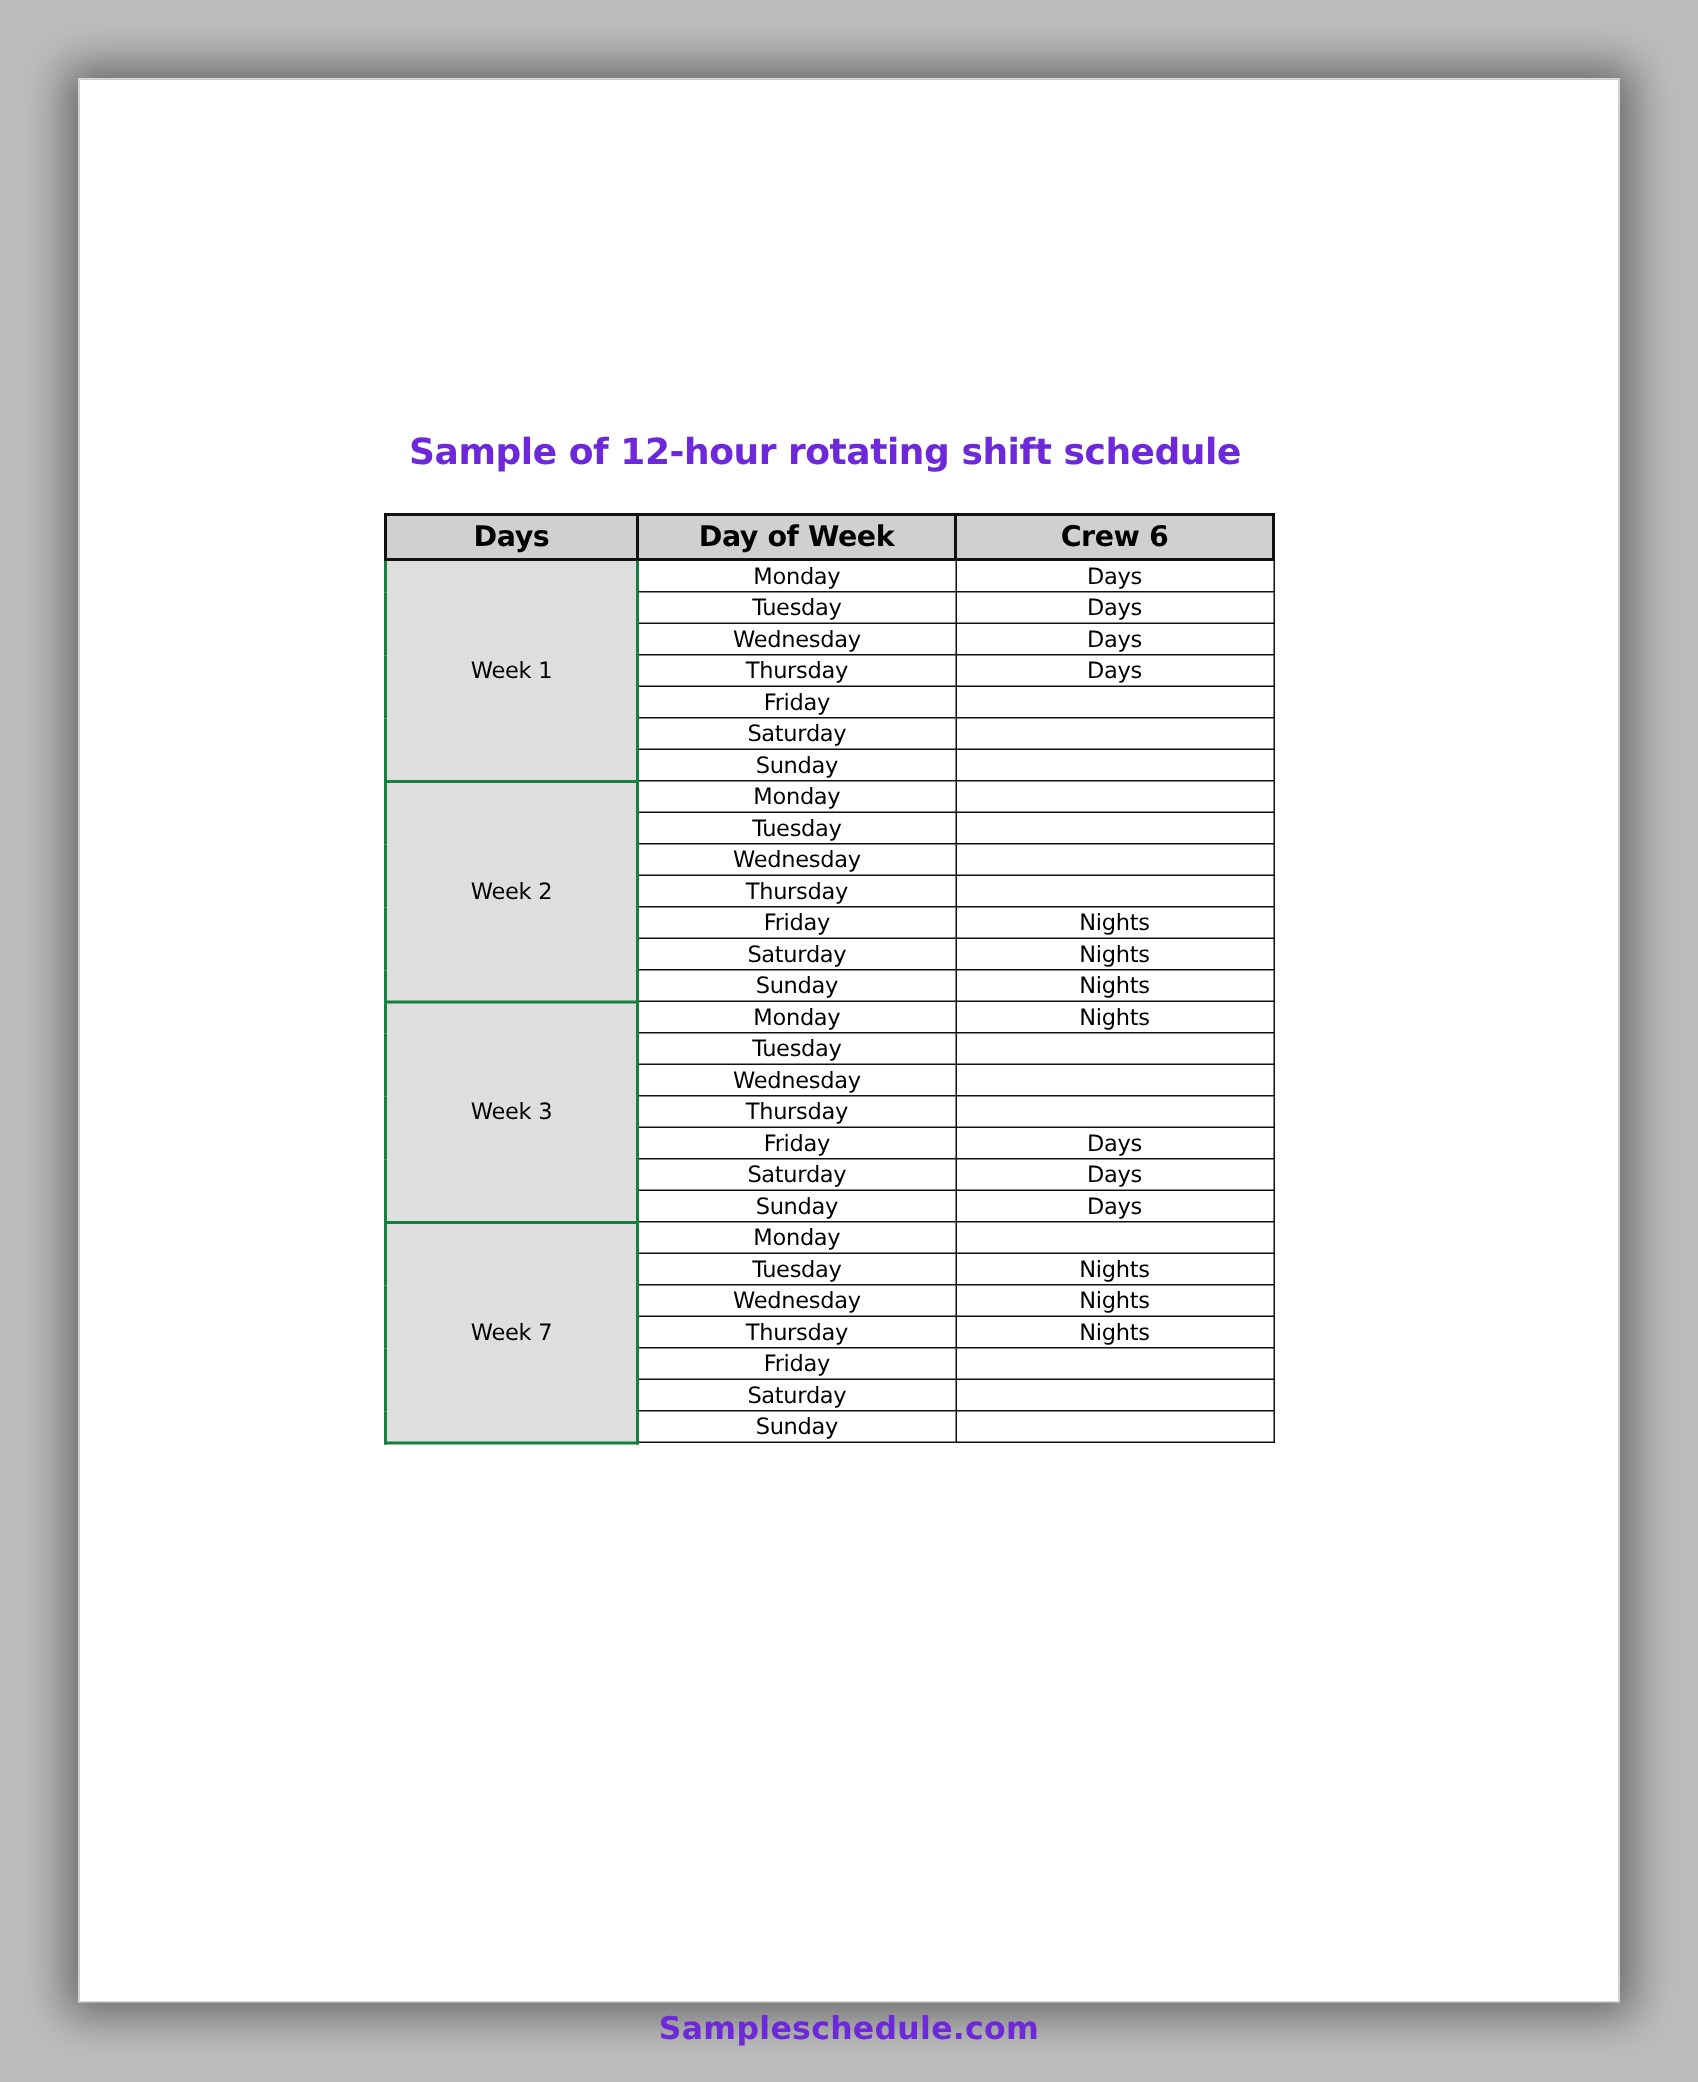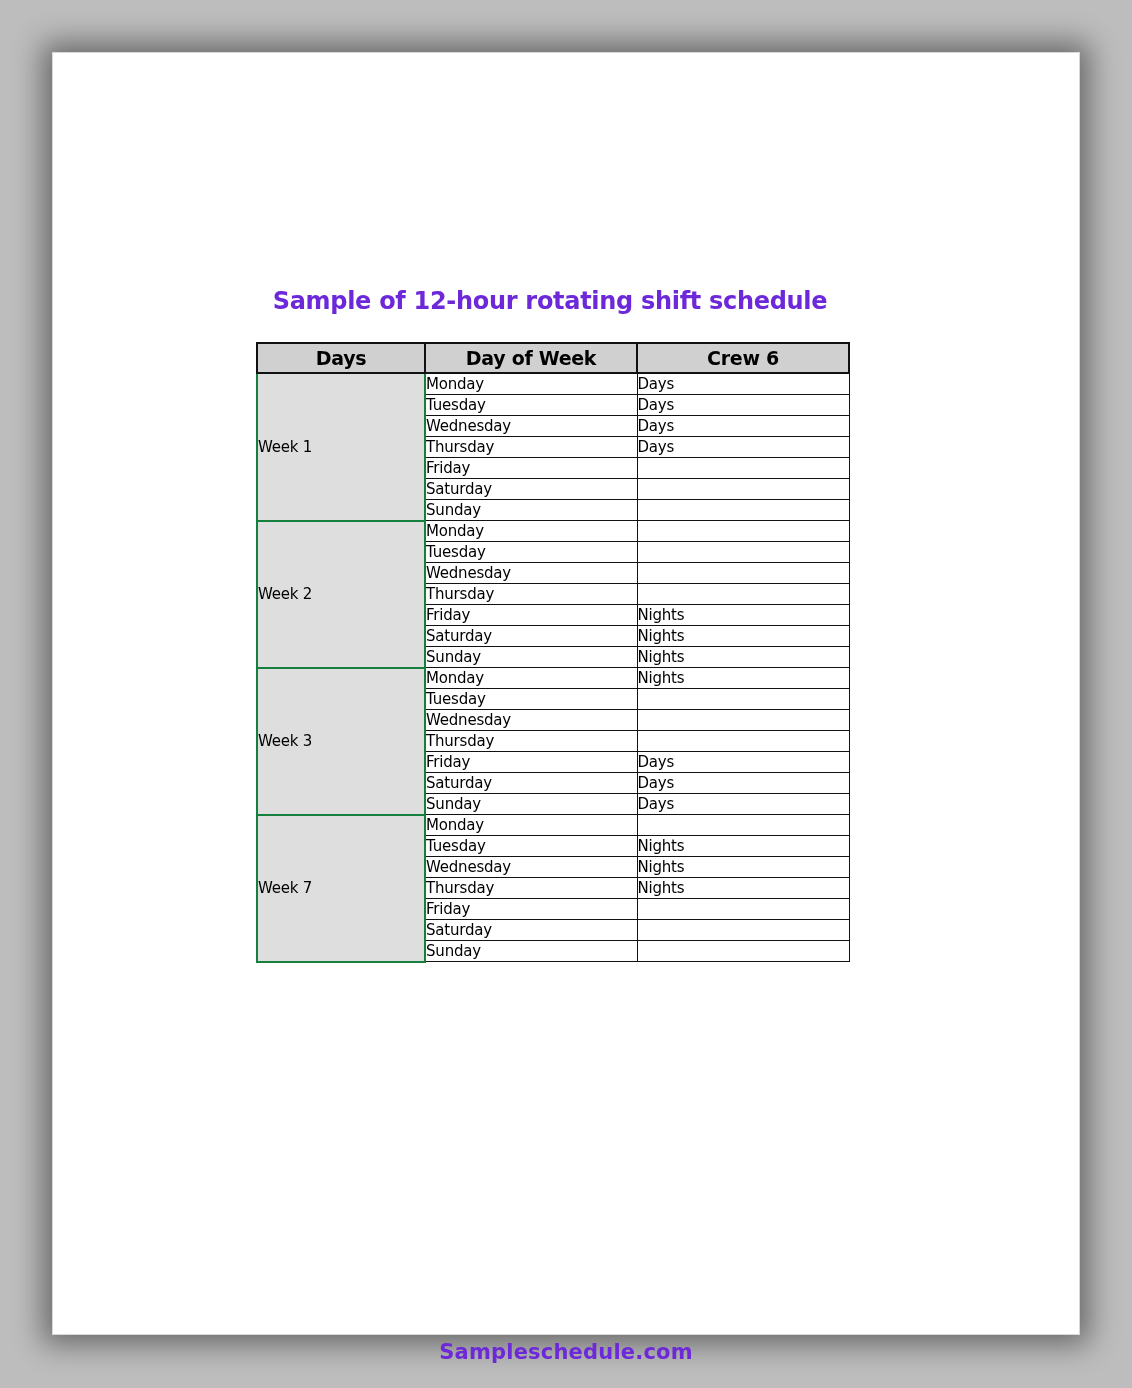--- a/index.html
+++ b/index.html
@@ -52,21 +52,21 @@
     font-size: 19px;
     font-weight: bold;
     text-align: center;
     padding: 0;
     letter-spacing: -0.3px;
   }
   table.schedule td {
     border: 1.5px solid #111;
     height: 20px;
     font-size: 15px;
-    text-align: left;
+    text-align: center;
     padding: 0;
     line-height: 20px;
     letter-spacing: -0.2px;
   }
   table.schedule td.week-cell {
     background: #dedede;
     border: 2px solid #15803d;
   }
   col.c1 { width: 168px; }
   col.c2 { width: 212px; }

